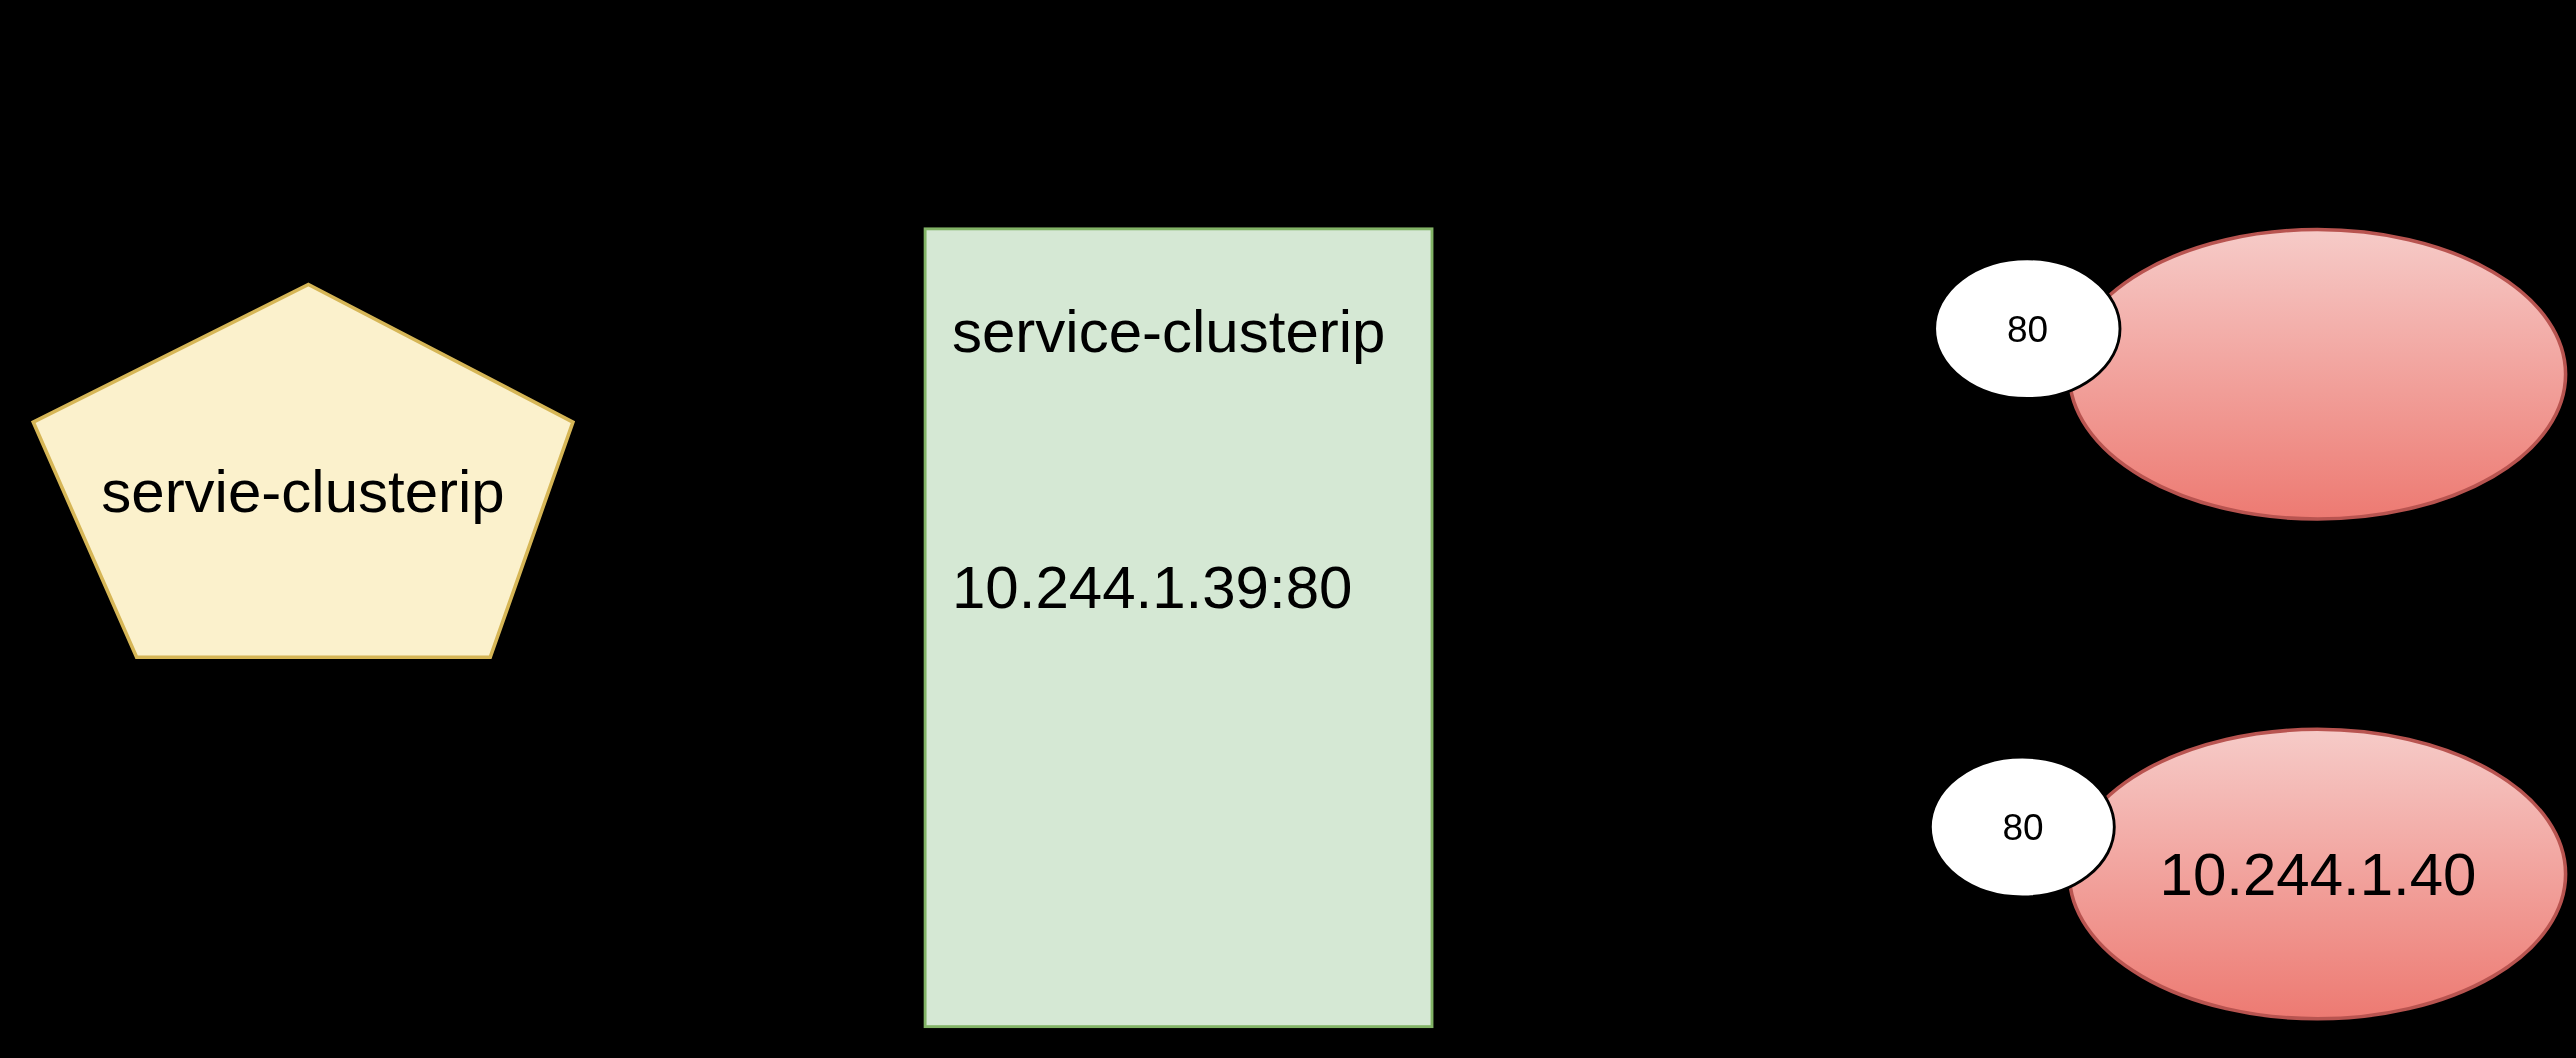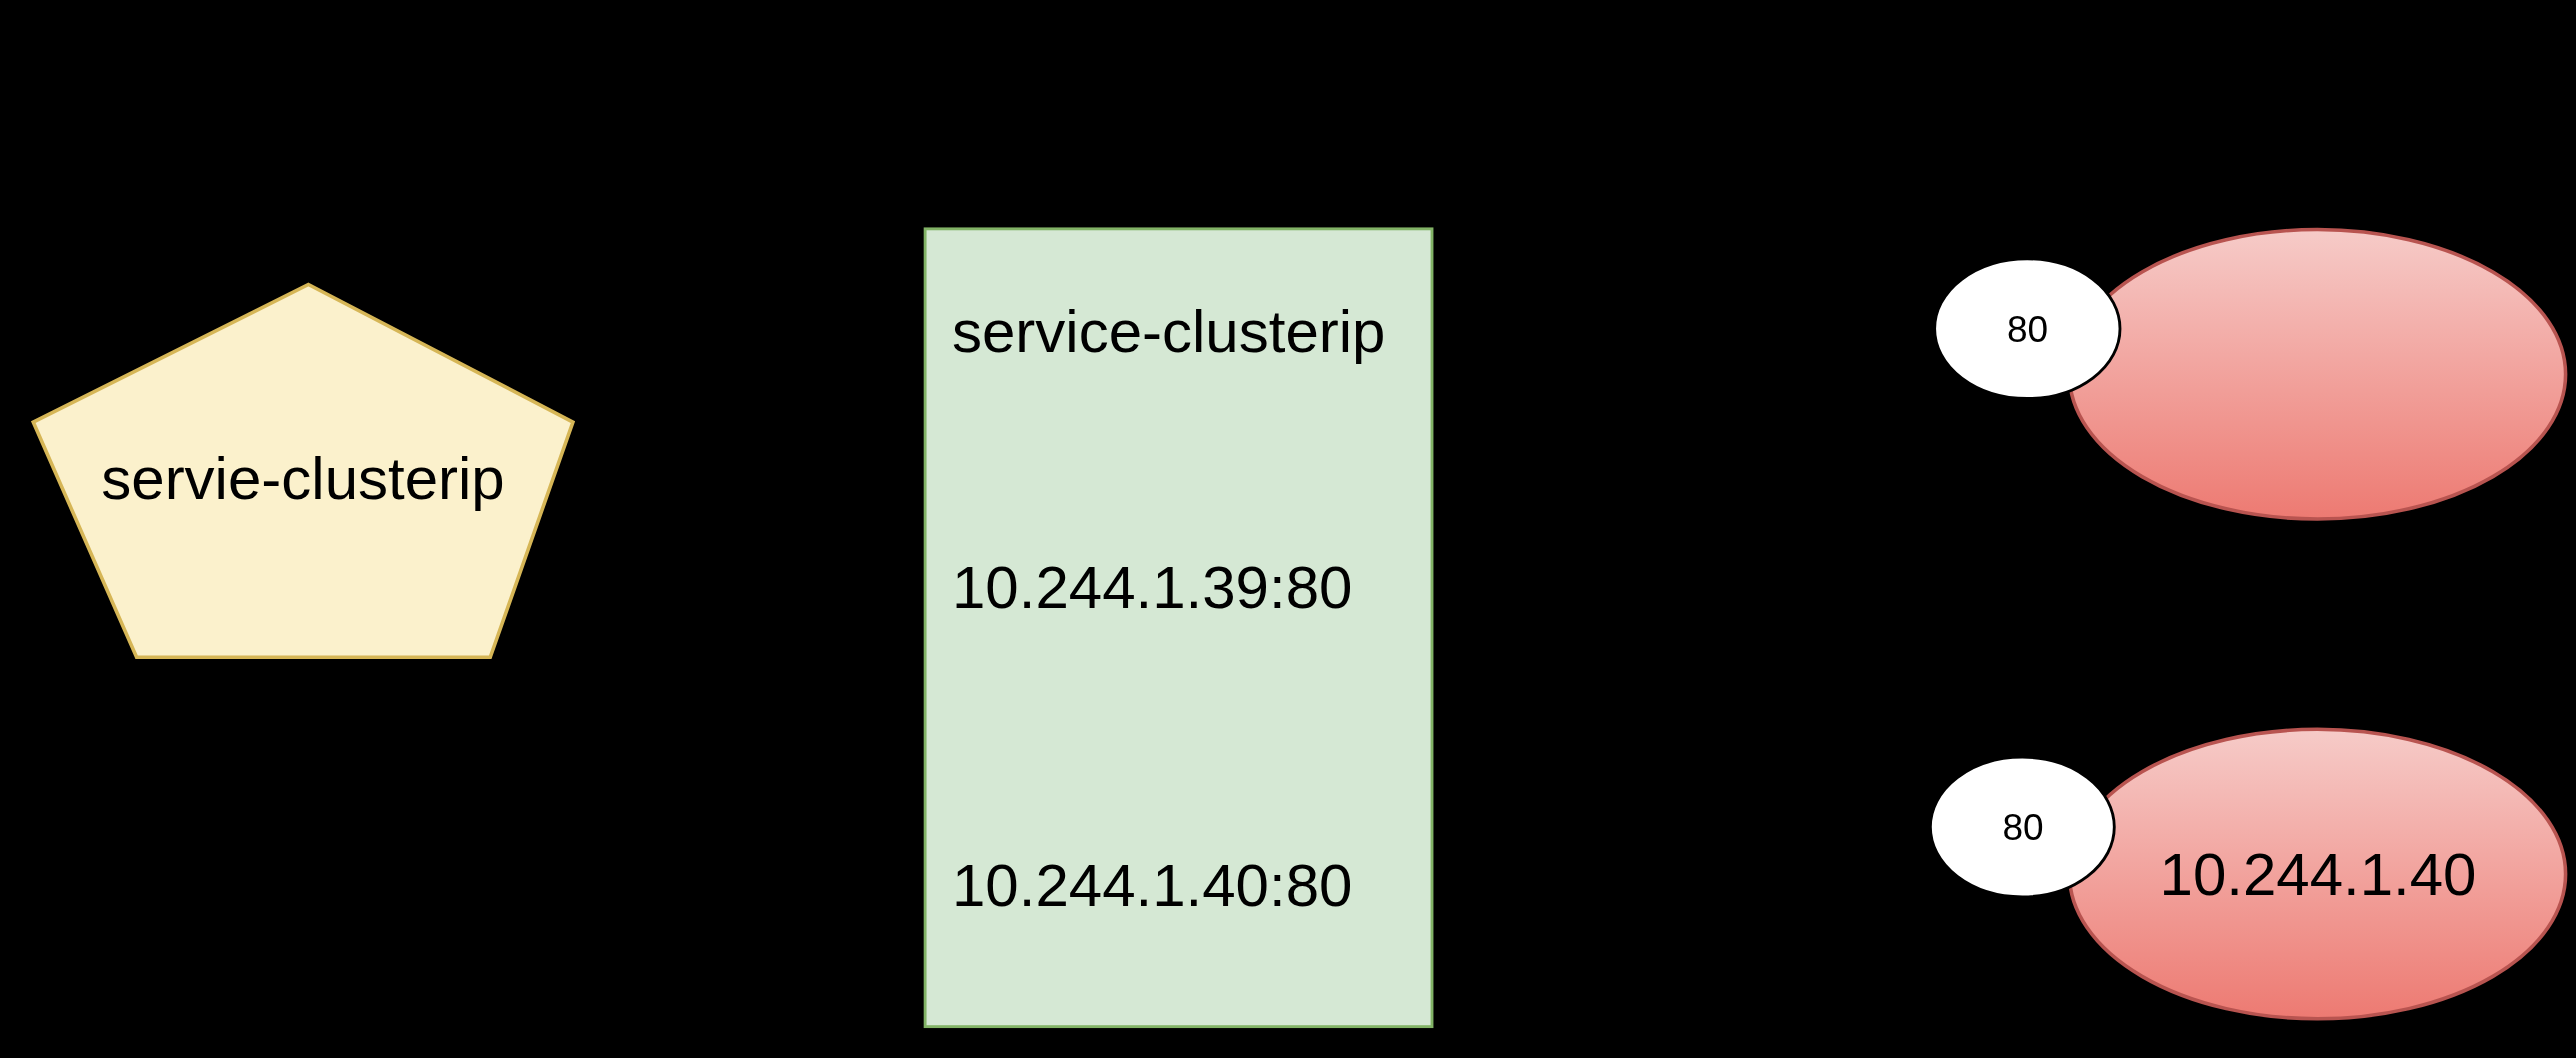--- a/index.html
+++ b/index.html
@@ -28,21 +28,21 @@
     white-space: nowrap;
   }
   .label.centered {
     display: flex;
     align-items: center;
     justify-content: center;
     text-align: center;
   }
   .pentagon-label {
     left: 33px;
-    top: 285px;
+    top: 298px;
     width: 540px;
     height: 373px;
     box-sizing: border-box;
     padding-top: 15.7px;
   }
   .rect-label {
     left: 952px;
   }
   .rect-title   { top: 302px; text-align: right; }
   .rect-ep1     { top: 558px; }
@@ -101,21 +101,20 @@
 
     <ellipse cx="2836" cy="1160" rx="129" ry="98" stroke-width="4" fill="#FFFFFF" stroke="#000000"></ellipse>
   </svg>
 
   <div class="label centered pentagon-label">servie-clusterip</div>
 
   <div class="label rect-label rect-title">service-clusterip</div>
 
   <div class="label rect-label rect-ep1">10.244.1.39:80</div>
 
-  <div class="label rect-label rect-ep2">10.244.1.40:80</div>
 
 
   <div class="label centered pod-label-2">10.244.1.40</div>
 
   <div class="label centered port-label port-label-1">80</div>
 
   <div class="label centered port-label port-label-2">80</div>
 
 </div>
 

